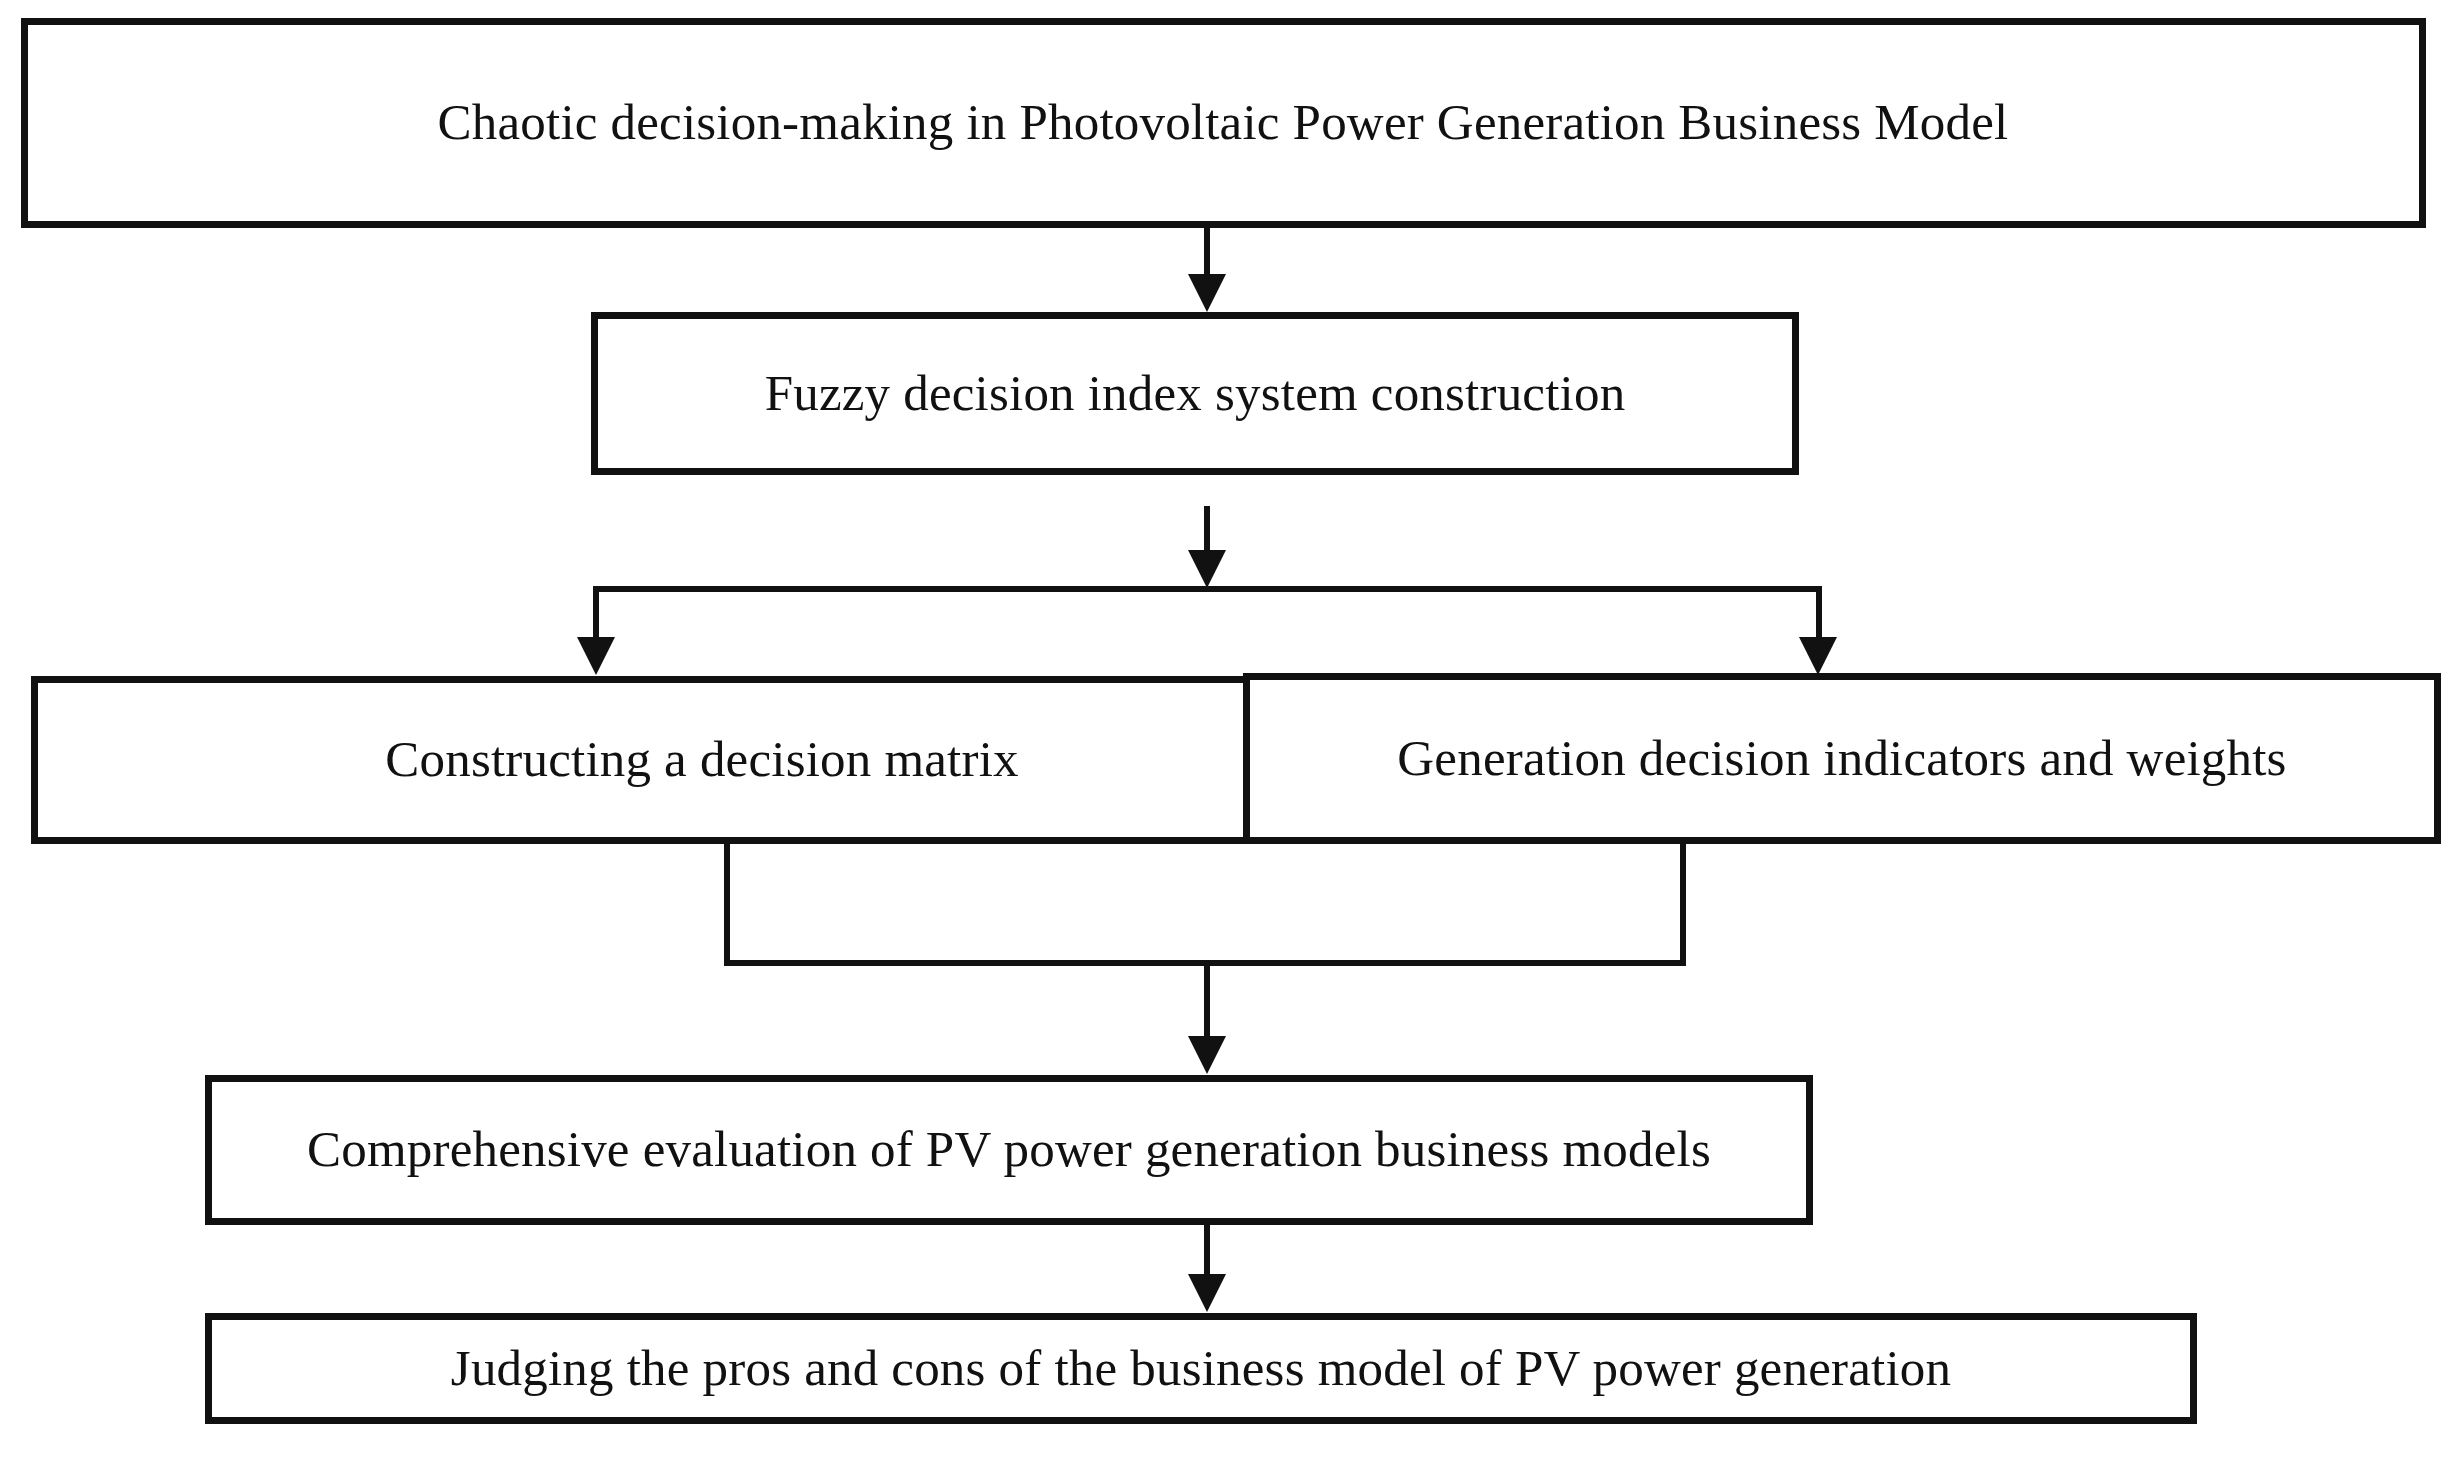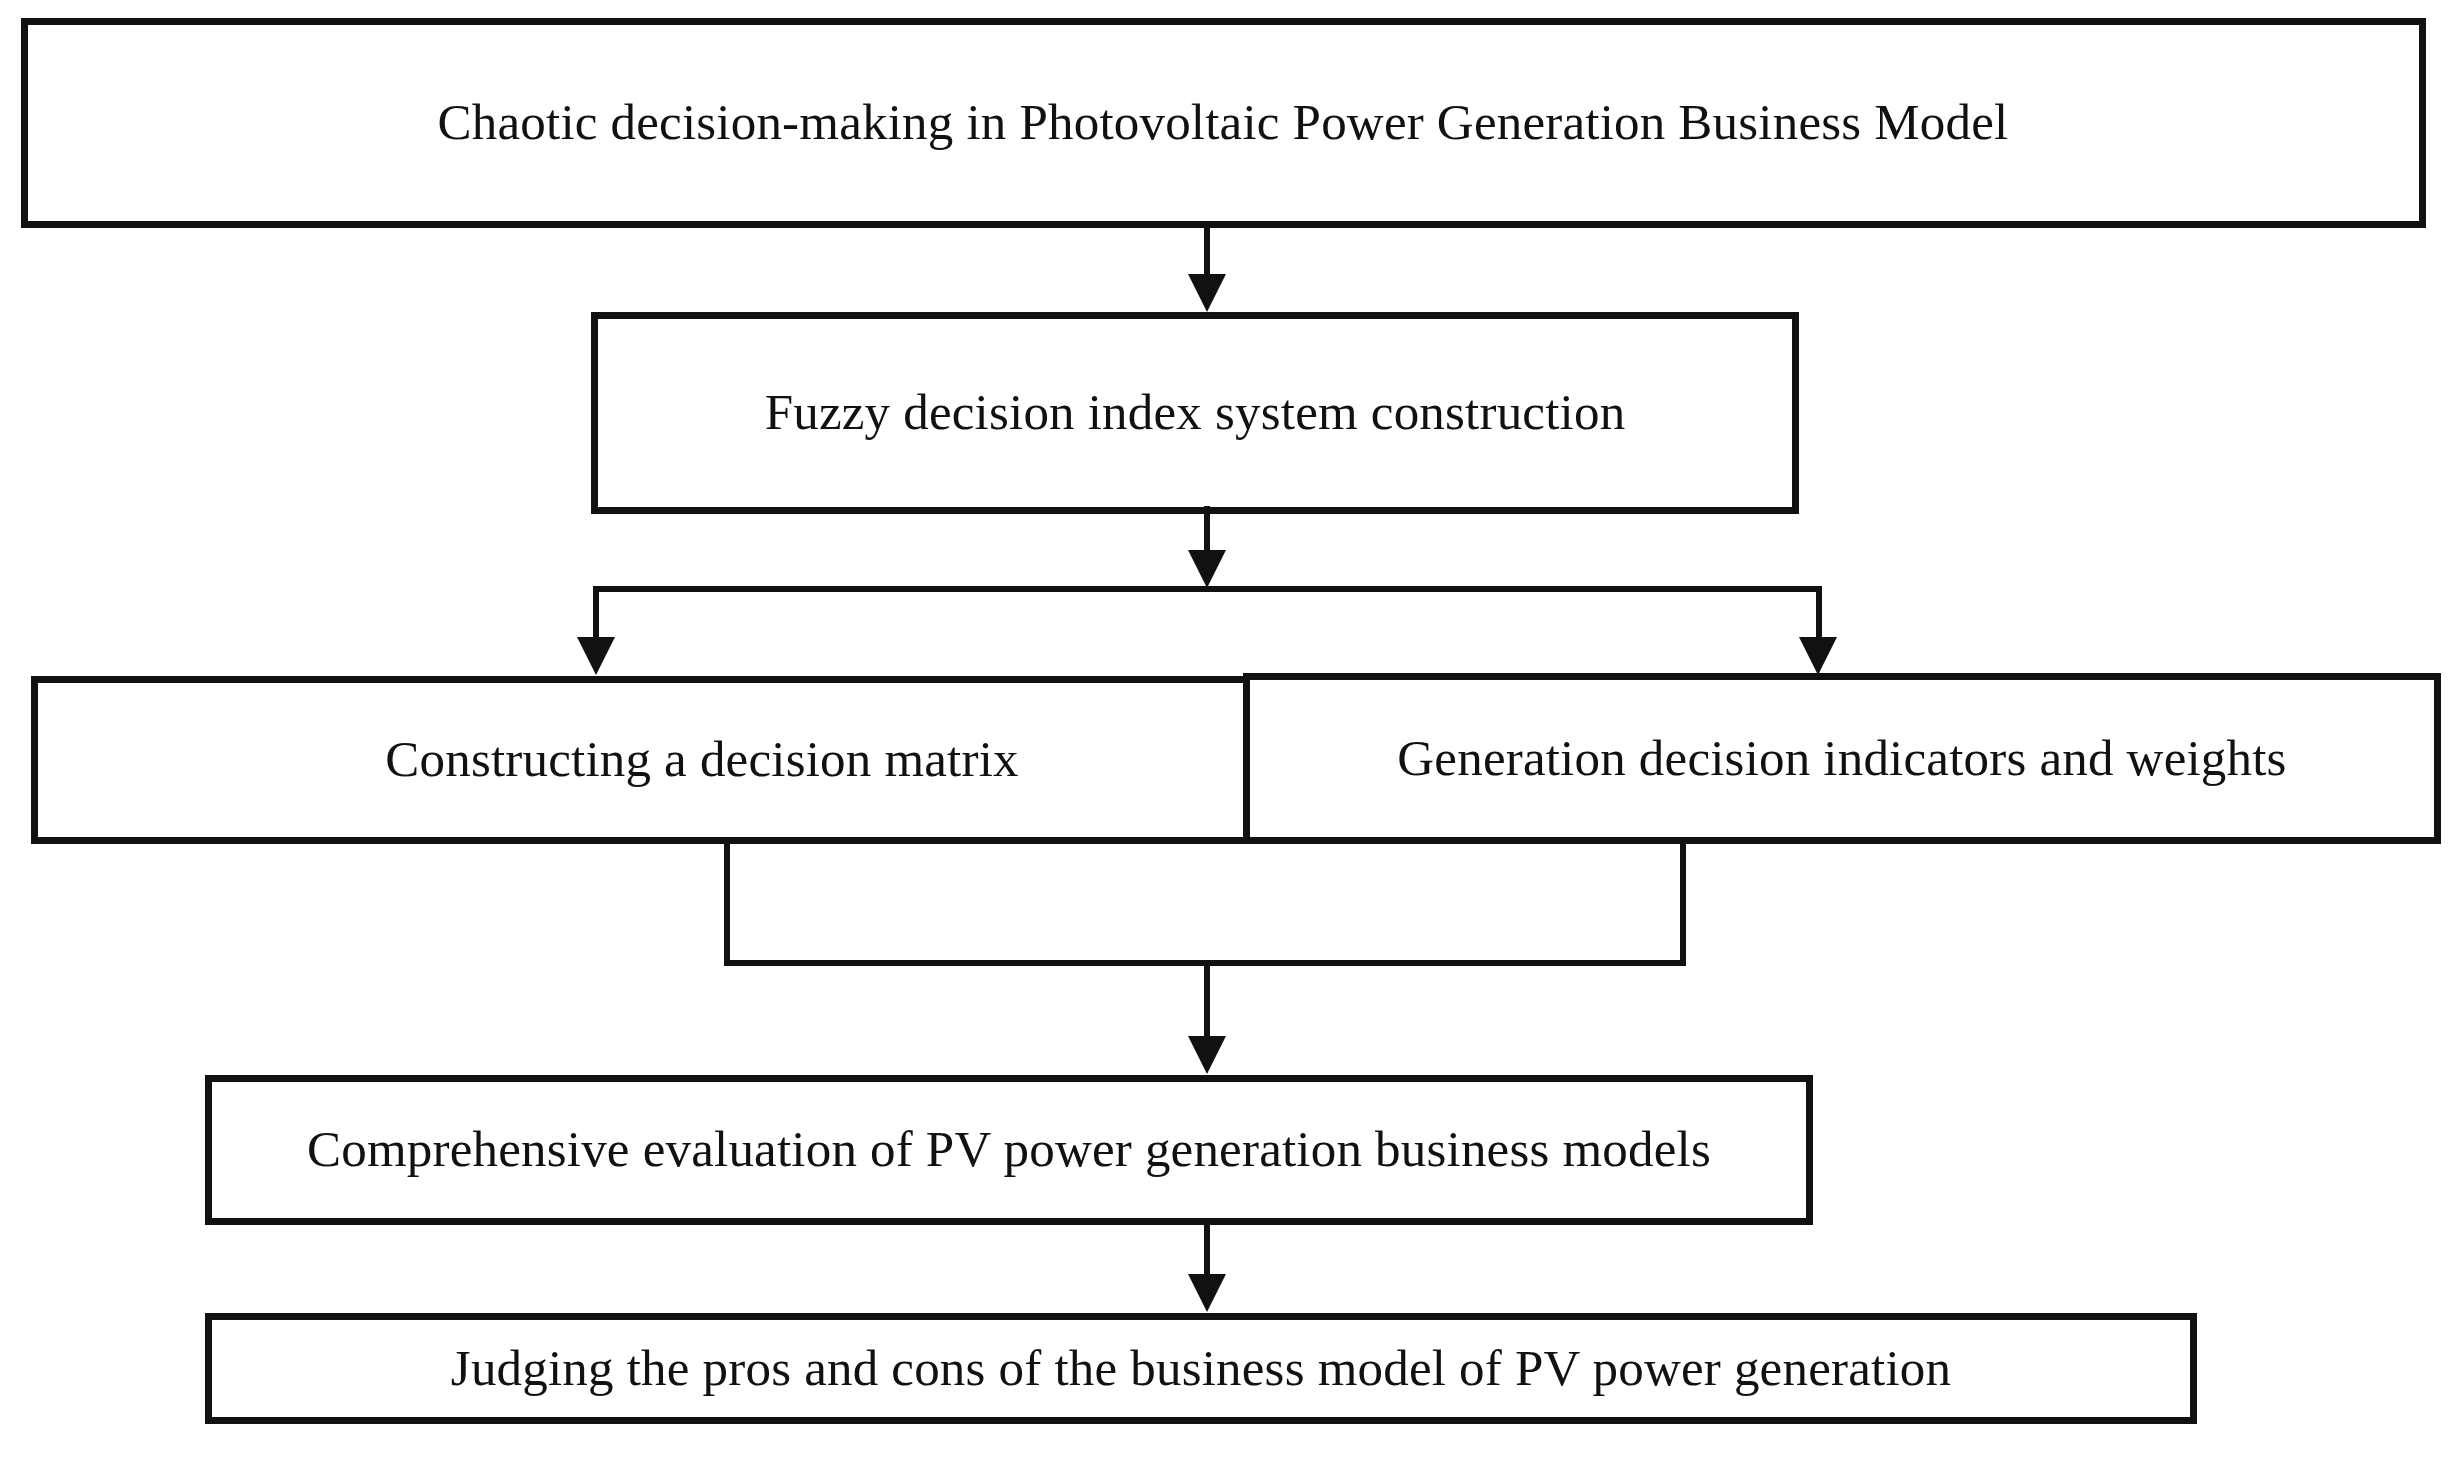--- a/index.html
+++ b/index.html
@@ -35,21 +35,21 @@
     width: 100%;
     padding: 0 24px;
     font-size: 51px;
     line-height: 1.12;
     letter-spacing: 0.2px;
     color: #111111;
     white-space: nowrap;
   }
   
   #node-title      { left: 20.5px;   top: 18px;   width: 2405px; height: 210px; }
-  #node-fuzzy      { left: 591px;  top: 312px;  width: 1208px; height: 202px; }
+  #node-fuzzy      { left: 591px;  top: 312px;  width: 1208px; height: 163px; }
   #node-matrix     { left: 31px;   top: 676px;  width: 1342px; height: 168px; }
   #node-weights    { left: 1243px; top: 673px;  width: 1198px; height: 171px; }
   #node-evaluation { left: 205px;  top: 1075px; width: 1608px; height: 150px; }
   #node-judging    { left: 205px;  top: 1313px; width: 1992px; height: 111px; }
 
   
   .vline {
     position: absolute;
     width: 5.7px;
     background: #111111;

